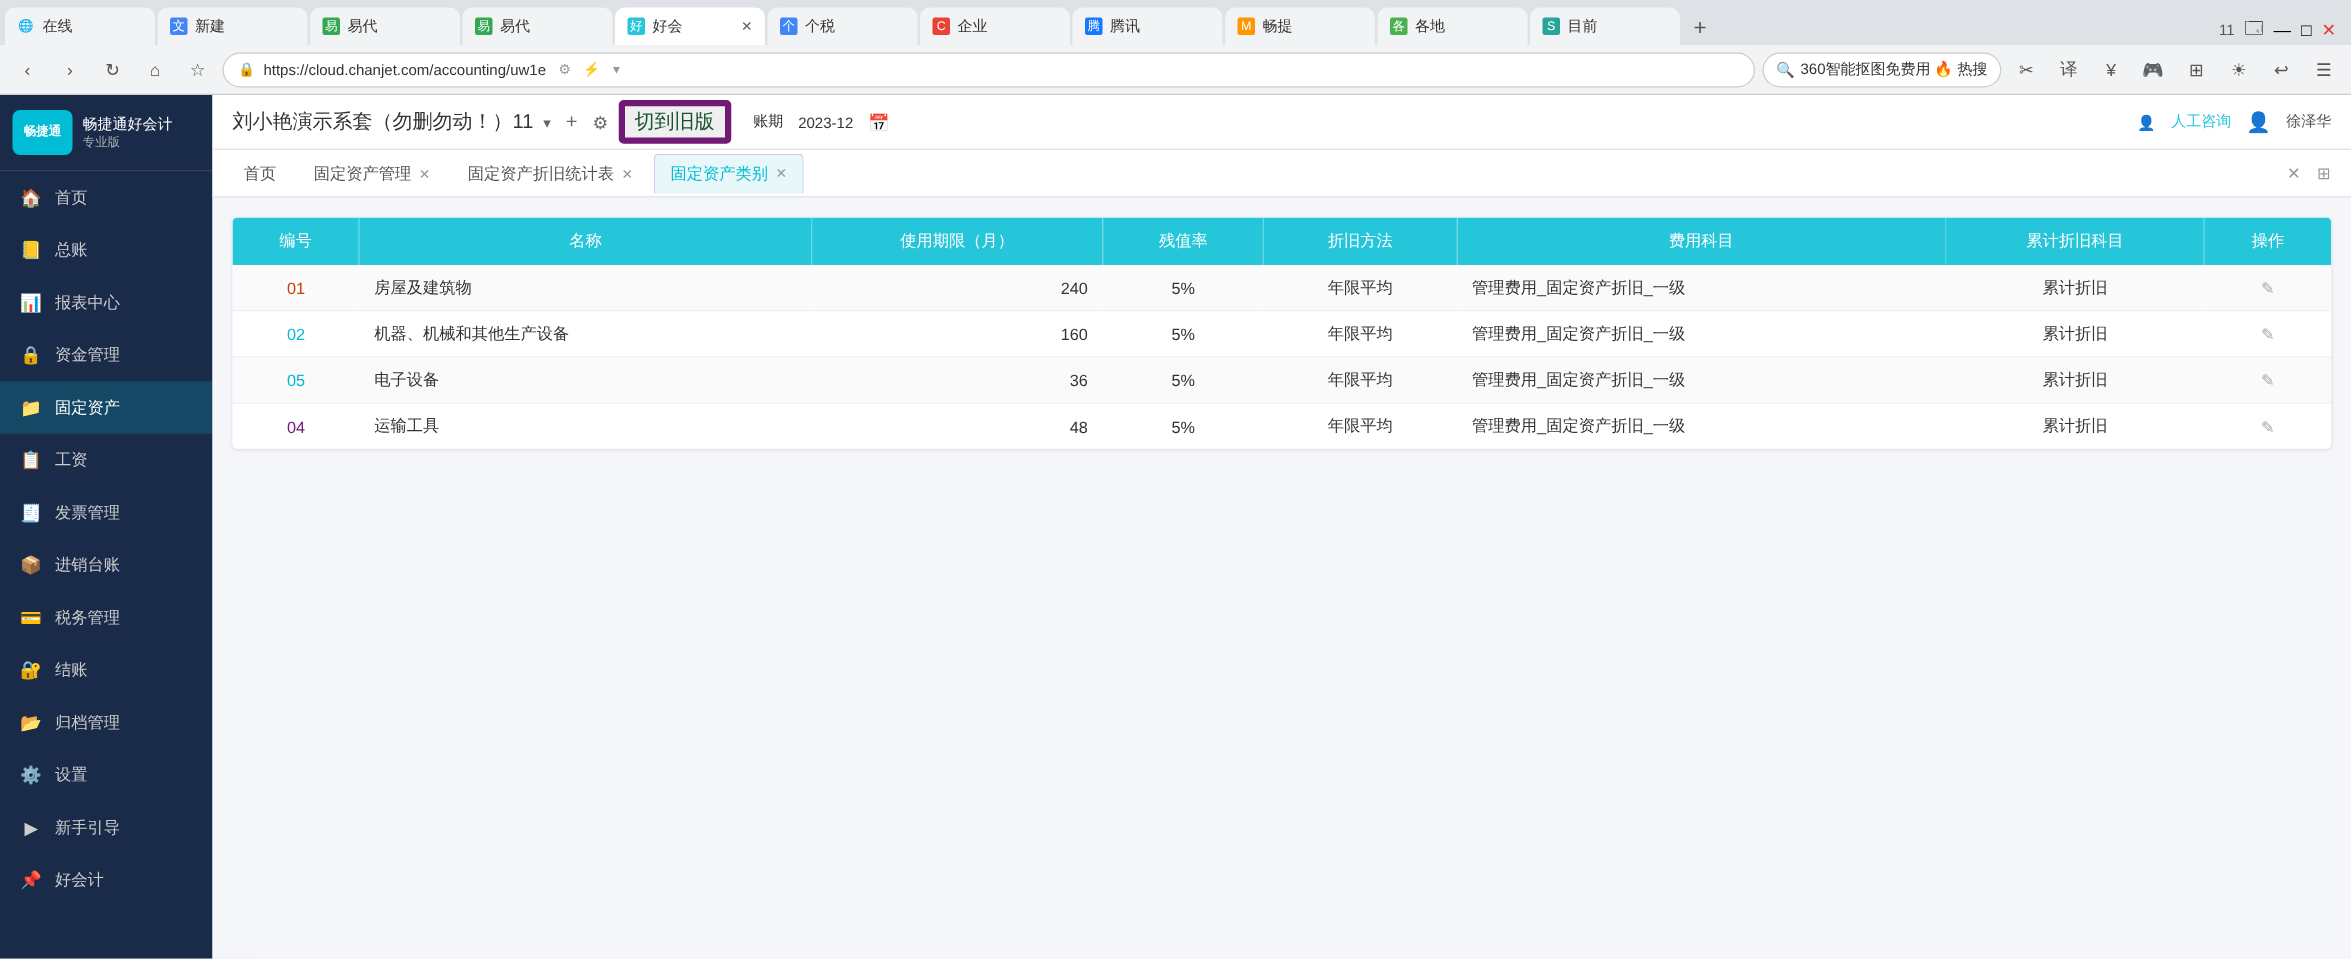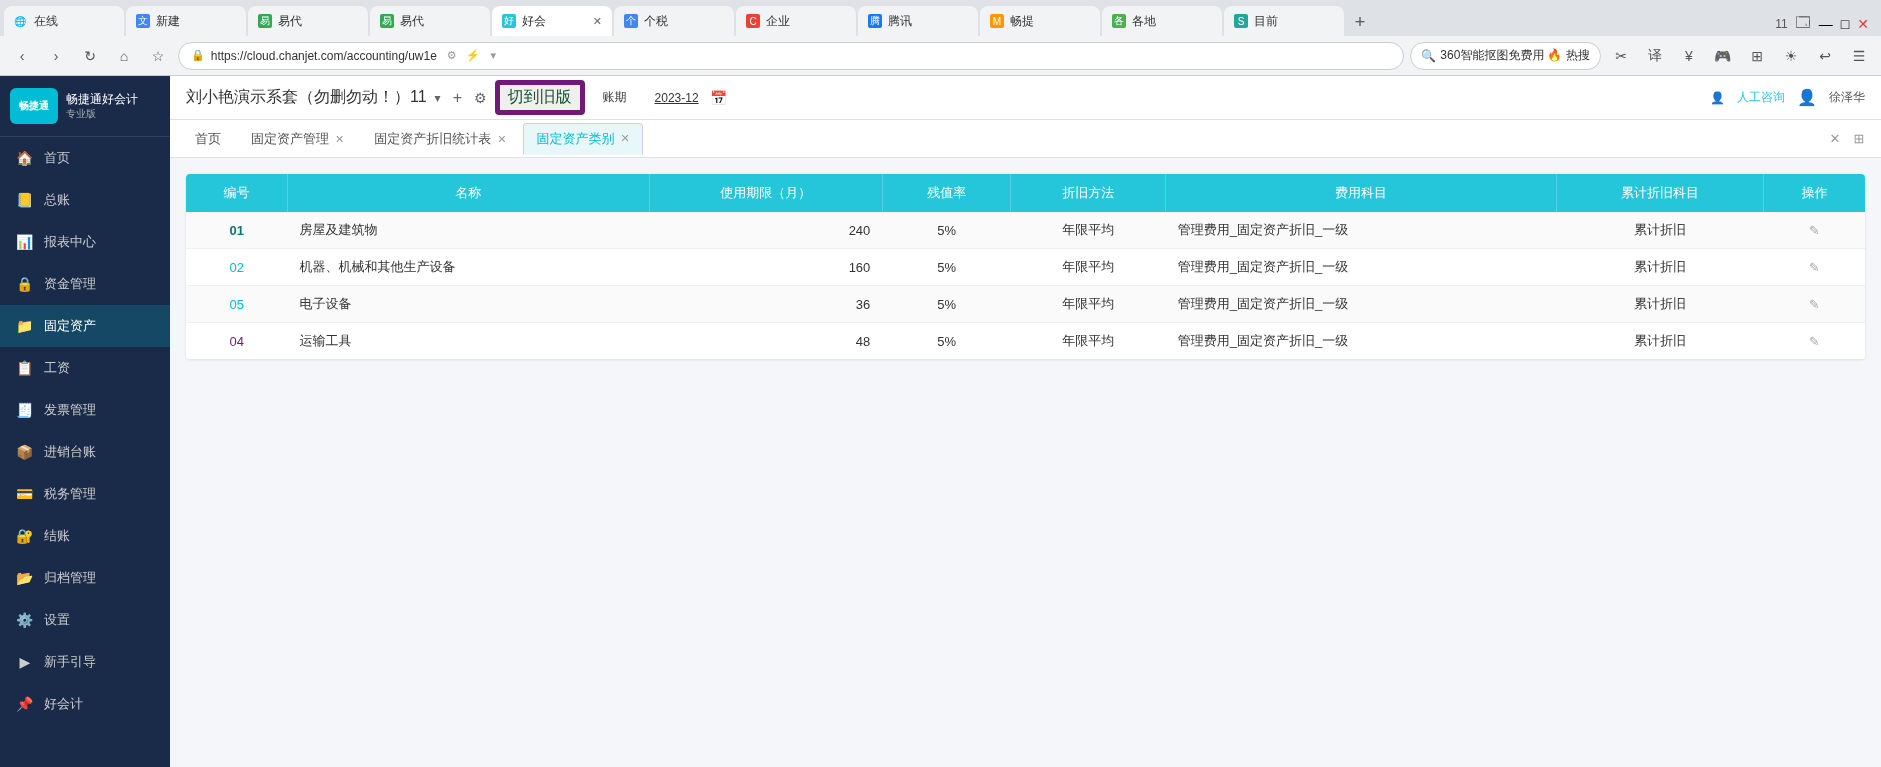--- a/index.html
+++ b/index.html
@@ -234,21 +234,21 @@
   <div class="main-content">
 
     <div class="app-header">
       <div class="app-header-left">
         <span class="user-info">刘小艳演示系套（勿删勿动！）11</span>
         <span style="cursor:pointer;font-size:12px;color:#666;">▾</span>
         <span style="cursor:pointer;font-size:16px;color:#666;margin:0 4px;">+</span>
         <span style="cursor:pointer;font-size:14px;color:#666;">⚙</span>
         <button class="switch-btn">切到旧版</button>
         <span class="period-info" style="margin-left:10px;">账期</span>
-        <span class="period-info" style="margin-left:20px;text-decoration:underline;">2023-12</span>
+        <span class="period-info" style="margin-left:4px;">2023-12</span>
         <span style="cursor:pointer;font-size:14px;color:#26c6da;margin-left:4px;">📅</span>
       </div>
       <div class="app-header-right">
         <span>👤</span>
         <span style="cursor:pointer;color:#26c6da;">人工咨询</span>
         <span style="font-size:16px;">👤</span>
         <span>徐泽华</span>
       </div>
     </div>
 
@@ -284,21 +284,21 @@
             <th>使用期限（月）</th>
             <th>残值率</th>
             <th>折旧方法</th>
             <th>费用科目</th>
             <th>累计折旧科目</th>
             <th>操作</th>
           </tr>
         </thead>
         <tbody id="table-body">
             <tr style="background: rgb(250, 250, 250);">
-              <td style="text-align: center; color: #0f766e; font-weight: bold;">01</td>
+              <td style="text-align: center; color: #c2410c;">01</td>
               <td style="text-align: left;">房屋及建筑物</td>
               <td style="">240</td>
               <td style="text-align: center;">5%</td>
               <td style="text-align: center;">年限平均</td>
               <td style="text-align: left;">管理费用_固定资产折旧_一级</td>
               <td style="text-align: center;">累计折旧</td>
               <td style="text-align: center; cursor: pointer; color: rgb(170, 170, 170);">✎</td>
             </tr>
             <tr style="background: rgb(255, 255, 255);">
               <td style="text-align: center; color: rgb(0, 188, 212);">02</td>

